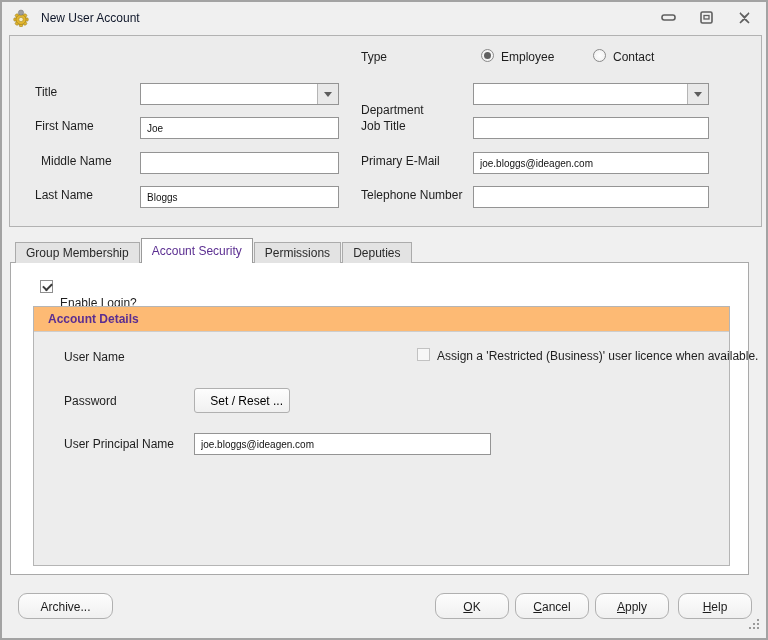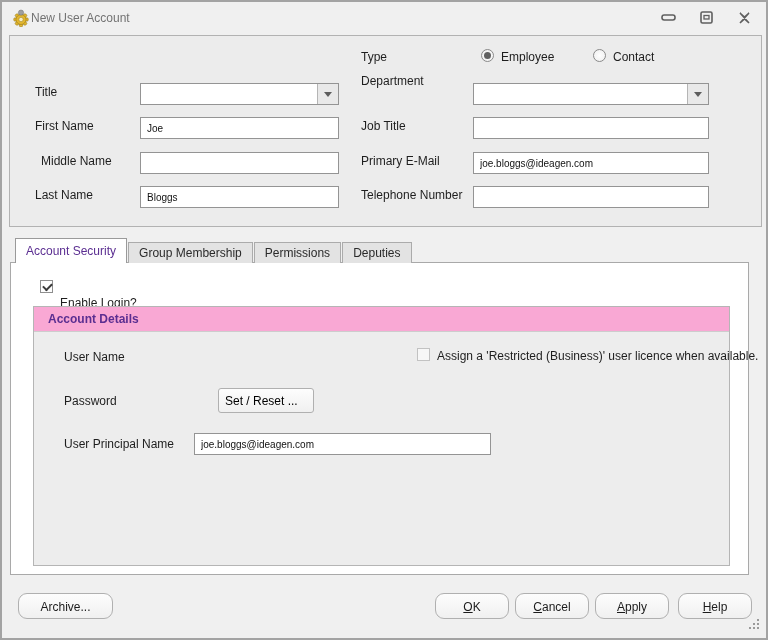--- a/index.html
+++ b/index.html
@@ -2,21 +2,21 @@
 <html><head>
 <meta charset="utf-8">
 <style>
   html,body{margin:0;padding:0;background:#d8d8d8;font-family:"Liberation Sans",sans-serif;}
   .window{position:relative;width:768px;height:640px;background:#f0f0f0;box-sizing:border-box;
           border:2px solid #a3a3a3;outline:1px solid #7d7d7d;overflow:hidden;
           font-family:"Liberation Sans",sans-serif;font-size:12px;color:#1e1e1e;}
   
   .titlebar{position:absolute;left:0;top:0;right:0;height:31px;background:#f0f0f0;display:flex;align-items:center;}
   .app-icon{margin-left:10px;width:18px;height:18px;display:inline-block;}
-  .title{margin-left:1px;font-size:12px;color:#737373;}
+  .title{margin-left:11px;font-size:12px;color:#0f172a;}
   .win-controls{position:absolute;right:14px;top:0;height:31px;display:flex;align-items:center;gap:22px;}
   .wc{width:16px;height:14px;display:inline-flex;align-items:center;justify-content:center;cursor:default;}
   
   .top-panel{position:absolute;left:7px;top:33px;width:753px;height:192px;background:#ececec;
              border:1px solid #b2b2b2;box-sizing:border-box;padding-left:46px;}
   .lbl{position:absolute;font-size:12px;color:#1e1e1e;white-space:nowrap;}
   .txt{position:absolute;height:22px;border:1px solid #949494;background:#fff;box-sizing:border-box;
        font-family:"Liberation Sans",sans-serif;font-size:10px;color:#111;padding:0 6px;outline:none;}
   .combo{position:absolute;height:22px;border:1px solid #949494;background:#fff;box-sizing:border-box;}
   .combo .arrow-btn{position:absolute;right:0;top:0;bottom:0;width:20px;background:#e9e9e9;
@@ -36,28 +36,28 @@
   .tab{box-sizing:border-box;padding:0 10px;margin-right:1px;background:#e3e3e3;border:1px solid #ababab;
        border-bottom:none;height:21px;line-height:20px;font-size:12px;color:#2a2a2a;cursor:default;}
   .tab.active{background:#ffffff;border:1px solid #9a9a9a;border-bottom:none;height:25px;line-height:24px;
        color:#5b2e91;z-index:4;}
   
   .tab-panel{position:absolute;left:8px;top:260px;width:739px;height:313px;background:#fff;
              border:1px solid #a9a9a9;box-sizing:border-box;z-index:2;}
   
   .groupbox{position:absolute;left:22px;top:43px;width:697px;height:260px;background:#ededed;
             border:1px solid #b5b5b5;box-sizing:border-box;}
-  .group-hdr{height:24px;line-height:24px;background:#f9a8d4;border-bottom:1px solid #cdcdcd;
+  .group-hdr{height:24px;line-height:24px;background:#fdba74;border-bottom:1px solid #cdcdcd;
              padding-left:14px;font-weight:bold;color:#5b2e91;font-size:12px;}
   
   .btn{position:absolute;height:26px;line-height:24px;text-align:center;box-sizing:border-box;
        border:1px solid #b0b0b0;border-radius:9px;background:linear-gradient(#fdfdfd,#f0f0f0);
        font-family:"Liberation Sans",sans-serif;font-size:12px;color:#1c1c1c;cursor:default;}
-  .btn-sm{position:absolute;height:25px;line-height:23px;text-align:left;box-sizing:border-box;
-       border:1px solid #b0b0b0;border-radius:3px;background:linear-gradient(#fdfdfd,#f0f0f0);font-size:12px;margin-left:24px;}
+  .btn-sm{position:absolute;height:25px;line-height:23px;text-align:right;box-sizing:border-box;
+       border:1px solid #b0b0b0;border-radius:3px;background:linear-gradient(#fdfdfd,#f0f0f0);font-size:12px;}
   u{text-decoration:underline;}
   
   .grip{position:absolute;right:7px;bottom:9px;width:12px;height:12px;}
   .grip i{position:absolute;width:2px;height:2px;background:#9a9a9a;}
 </style>
 </head>
 <body>
 
 <div class="window">
 
@@ -106,21 +106,21 @@
     <span class="radio" style="left:583px;top:13px;"></span>
     <span class="lbl" style="left:603px;top:14px;">Contact</span>
 
     <span class="lbl" style="left:25px;top:49px;">Title</span>
     <div class="combo" style="left:130px;top:47px;width:199px;">
       <span class="arrow-btn">
           <span class="arr"></span>
         </span>
     </div>
 
-    <span class="lbl" style="left:351px;top:38px;">Department</span>
+    <span class="lbl" style="left:351px;top:67px;">Department</span>
     <div class="combo" style="left:463px;top:47px;width:236px;">
       <span class="arrow-btn">
           <span class="arr"></span>
         </span>
     </div>
 
     <span class="lbl" style="left:25px;top:83px;">First Name</span>
     <input class="txt" style="left: 130px; top: 81px; width: 199px;" value="Joe">
 
     <span class="lbl" style="left:351px;top:83px;">Job Title</span>
@@ -133,22 +133,22 @@
     <input class="txt" style="left: 463px; top: 116px; width: 236px;" value="joe.bloggs@ideagen.com">
 
     <span class="lbl" style="left:25px;top:152px;">Last Name</span>
     <input class="txt" style="left: 130px; top: 150px; width: 199px;" value="Bloggs">
 
     <span class="lbl" style="left:351px;top:152px;">Telephone Number</span>
     <input class="txt" style="left: 463px; top: 150px; width: 236px;" value="">
   </div>
 
   <div class="tabs">
+    <div class="tab">Group Membership</div>
     <div class="tab active">Account Security</div>
-    <div class="tab">Group Membership</div>
     <div class="tab">Permissions</div>
     <div class="tab">Deputies</div>
   </div>
 
   <div class="tab-panel">
 
     <span class="cb checked" style="left:29px;top:17px;"></span>
     <span class="lbl" style="left:49px;top:33px;">Enable Login?</span>
 
     <div class="groupbox">

